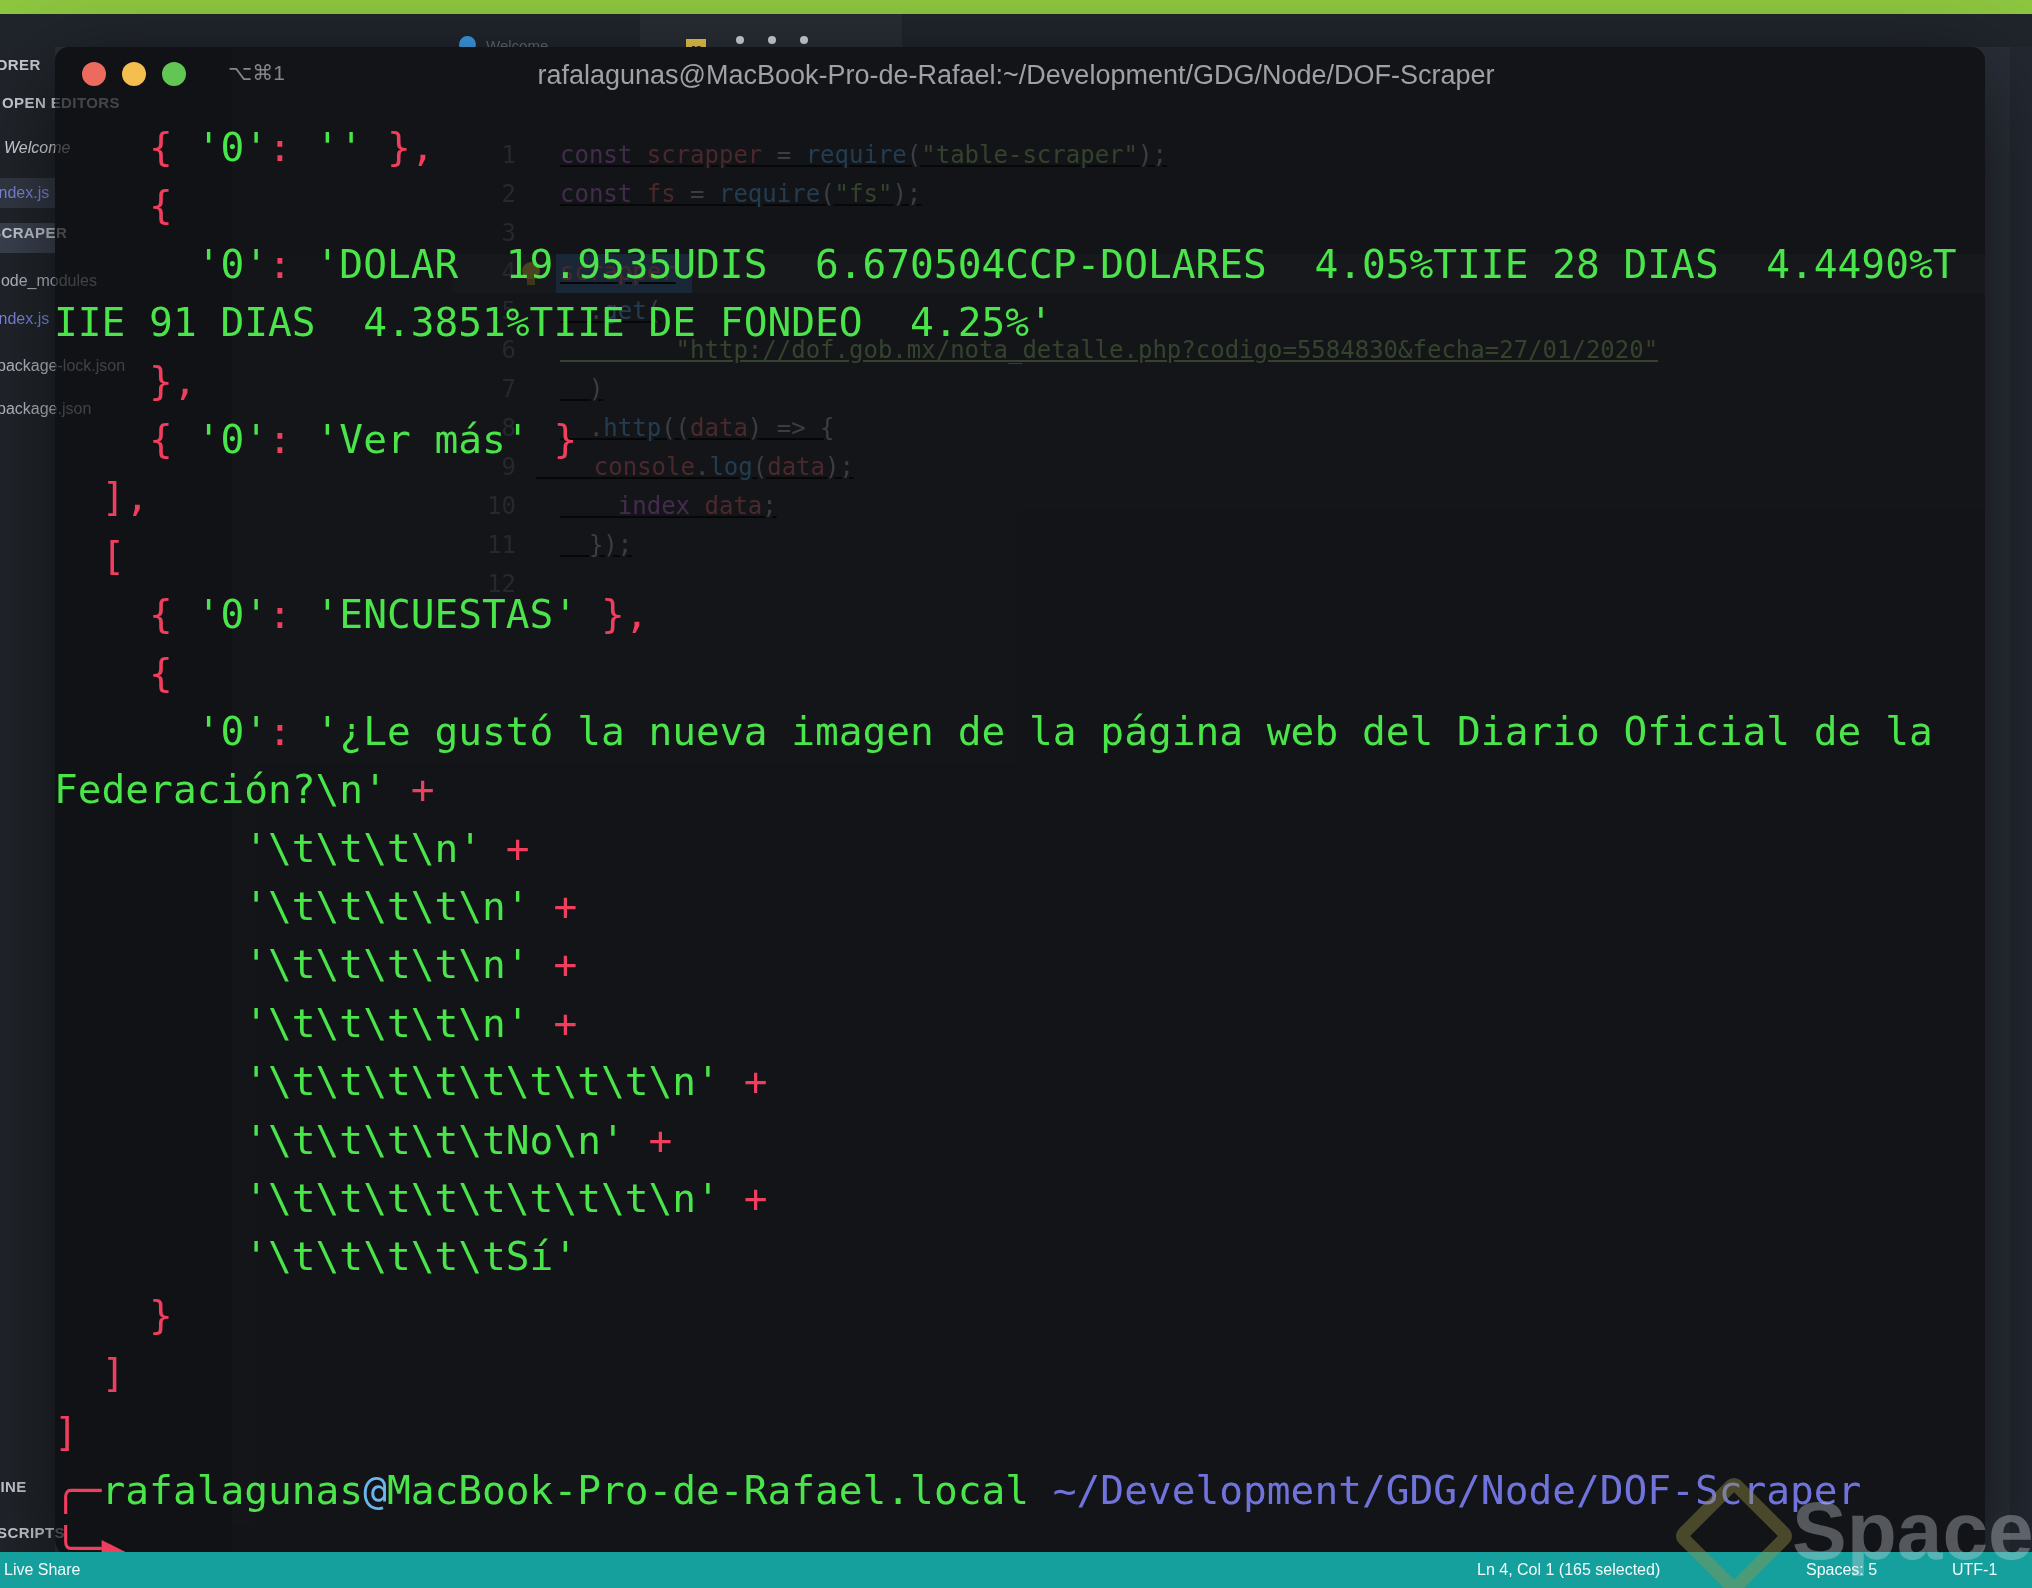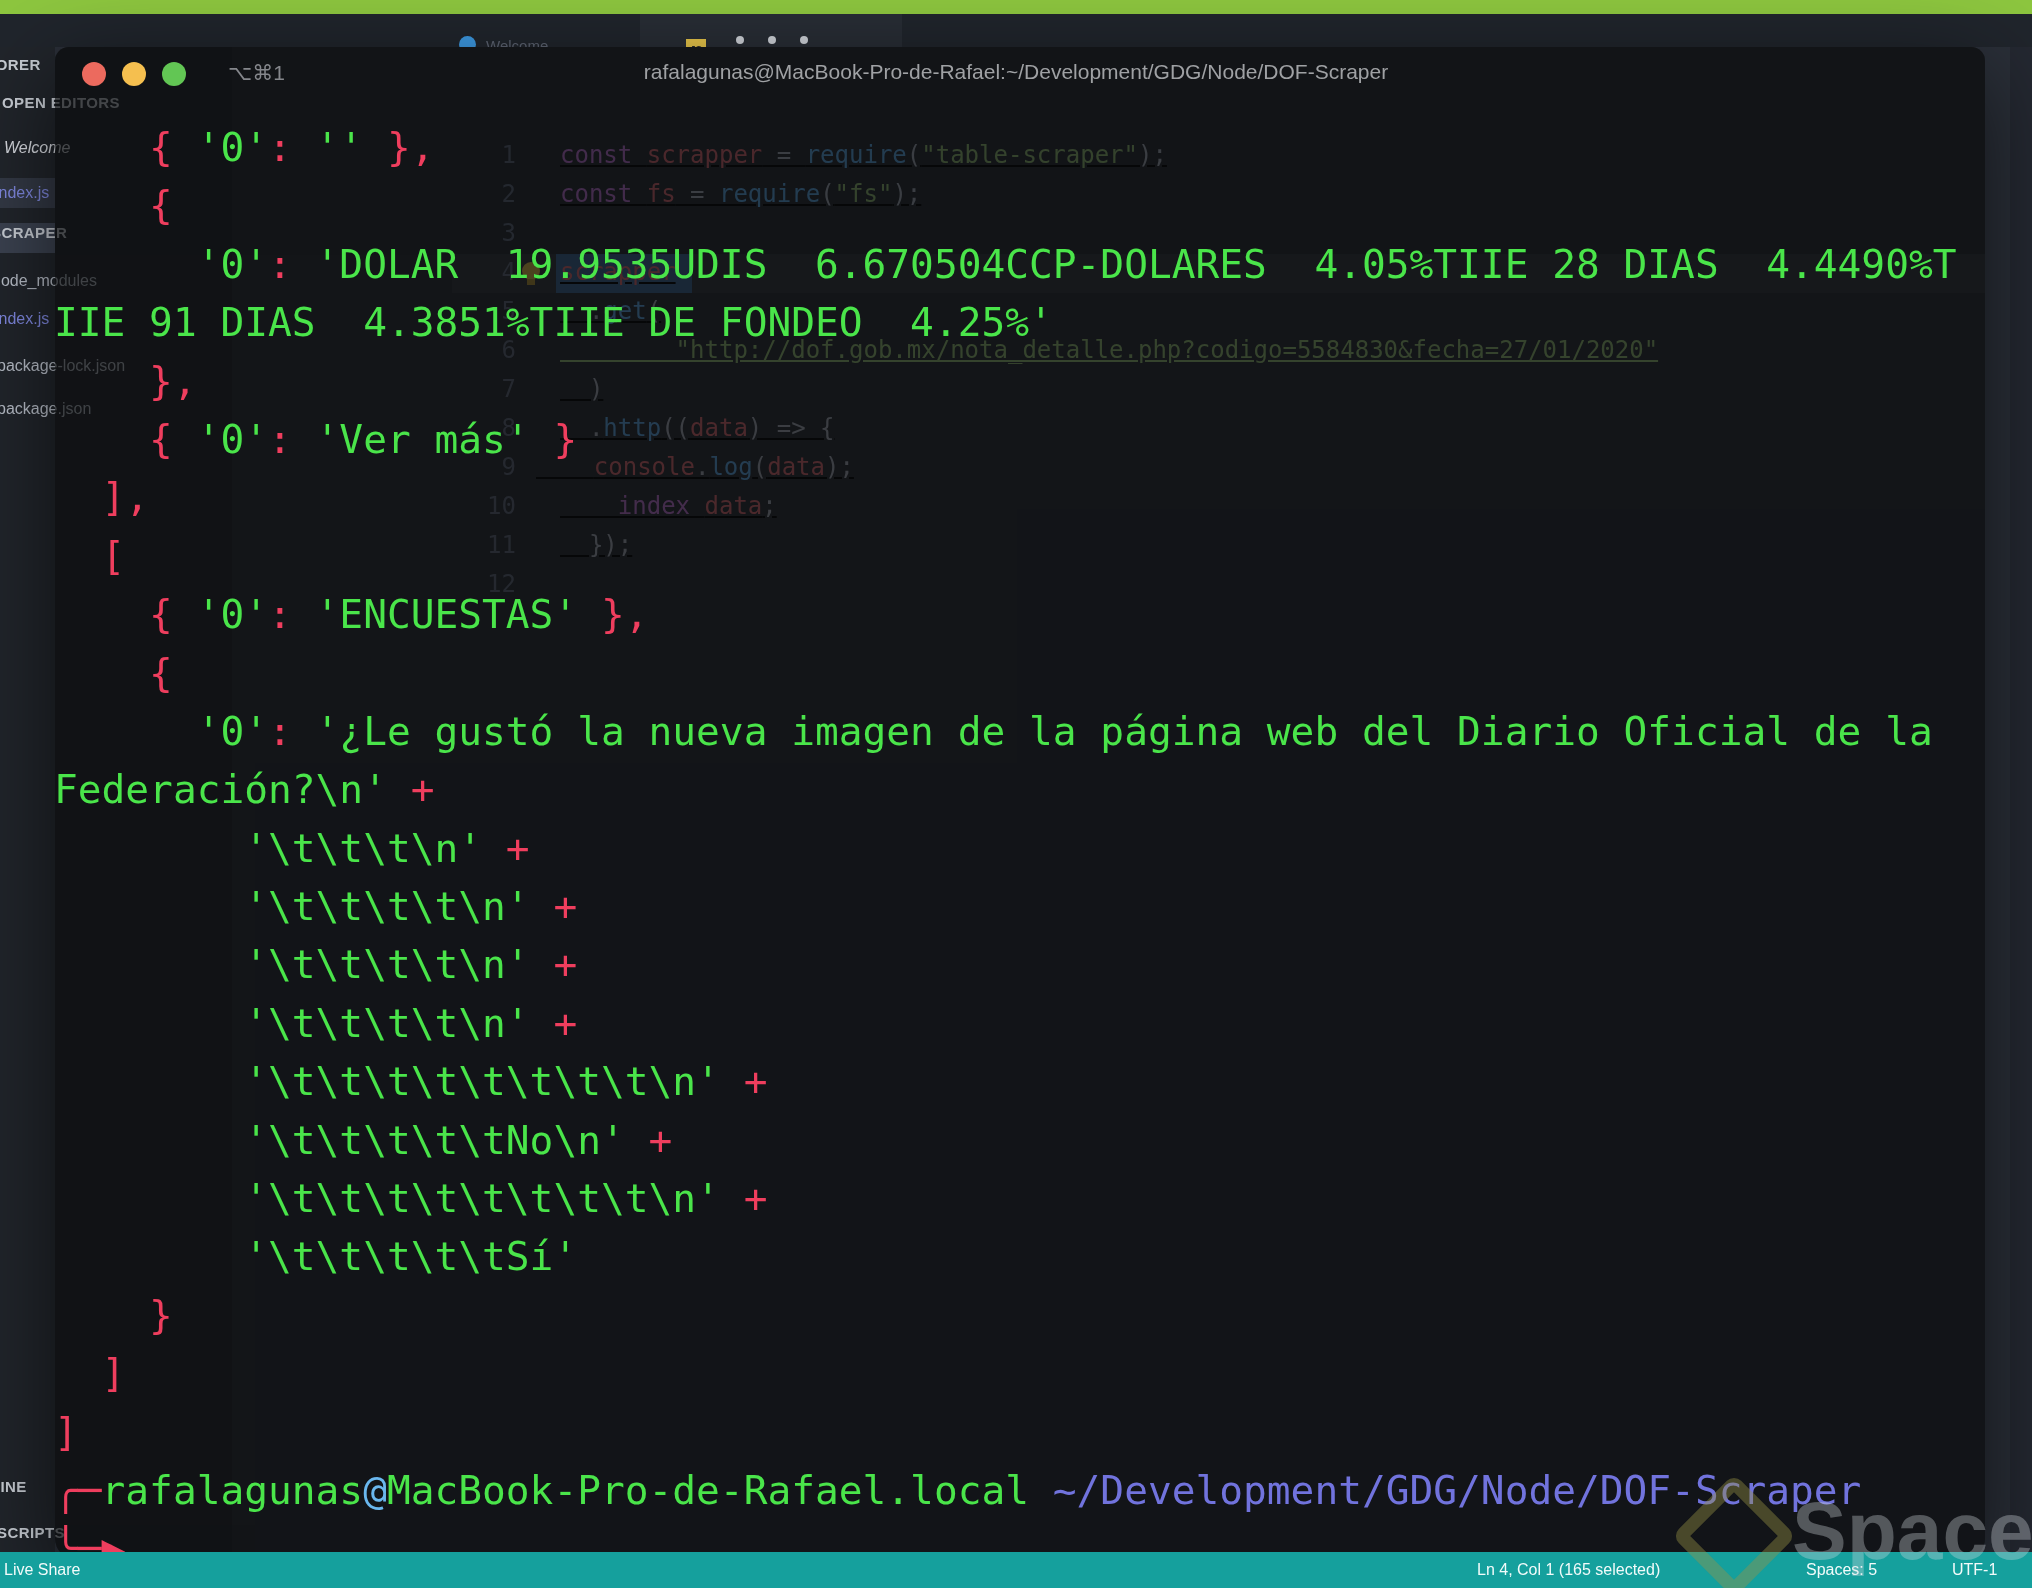--- a/index.html
+++ b/index.html
@@ -49,21 +49,21 @@
   .eo{color:#abb2bf;} .eu{text-decoration:underline;}
   #line4-highlight{left:452px;top:254px;width:1580px;height:39px;background:rgba(255,255,255,.06);}
   #selection-box{left:556px;top:254px;width:136px;height:39px;background:#3e6796;}
   #lightbulb{left:522px;top:262px;width:18px;height:18px;border-radius:50%;background:#e2c04c;}
   #lightbulb:after{content:"";position:absolute;left:5px;top:17px;width:8px;height:6px;background:#b89a37;}
 
   
   .traffic{position:absolute;top:62px;width:24px;height:24px;border-radius:50%;}
   #term-shortcut{position:absolute;left:228px;top:61px;color:#85878c;font-size:21px;}
   #term-title{position:absolute;left:0;top:60px;width:2032px;text-align:center;
-     color:#9fa1a4;font-size:21px;}
+     color:#9fa1a4;font-size:27px;}
 
   
   #term-pre{position:absolute;left:54px;top:118px;font-family:"DejaVu Sans Mono",monospace;
      font-size:39.5px;line-height:58.4px;white-space:pre;}
   .tline{height:58.4px;}
   .tg{color:#4ae54a;} .tr{color:#ef3e5e;} .ta{color:#6ab7ee;} .tp{color:#7173dd;}
 
   
   #watermark{left:1676px;top:1478px;z-index:40;pointer-events:none;}
   #watermark-logo{position:absolute;left:14px;top:14px;width:62px;height:62px;

